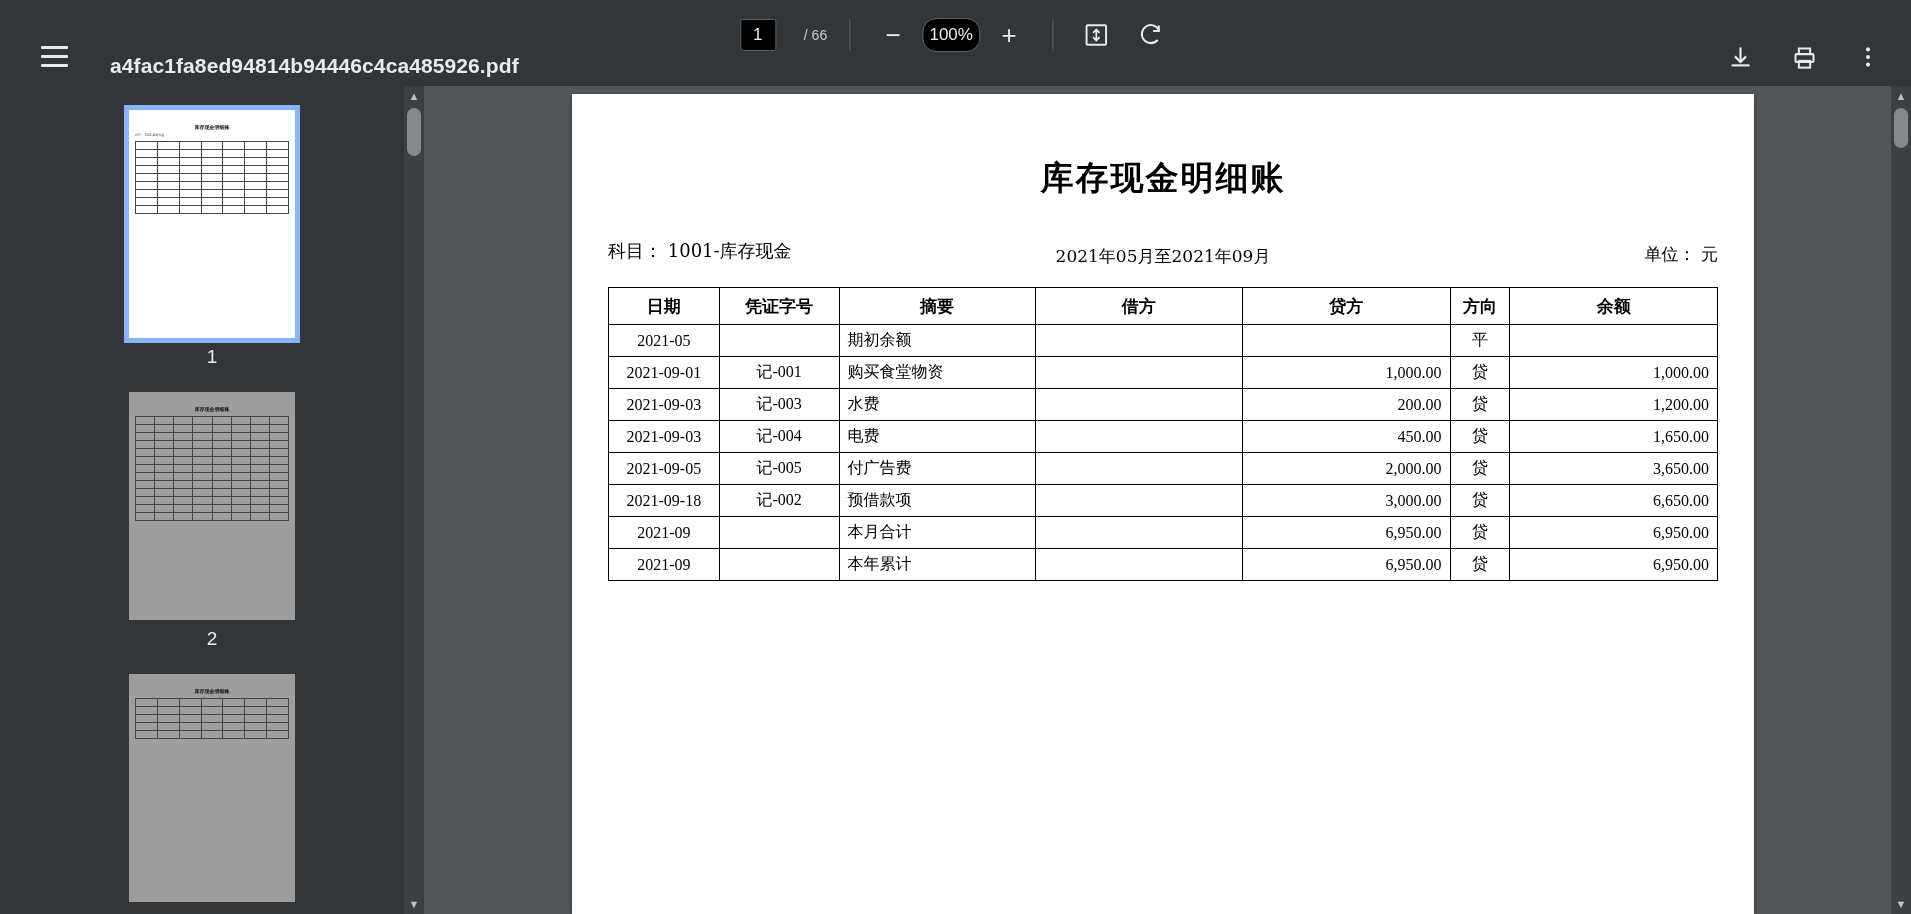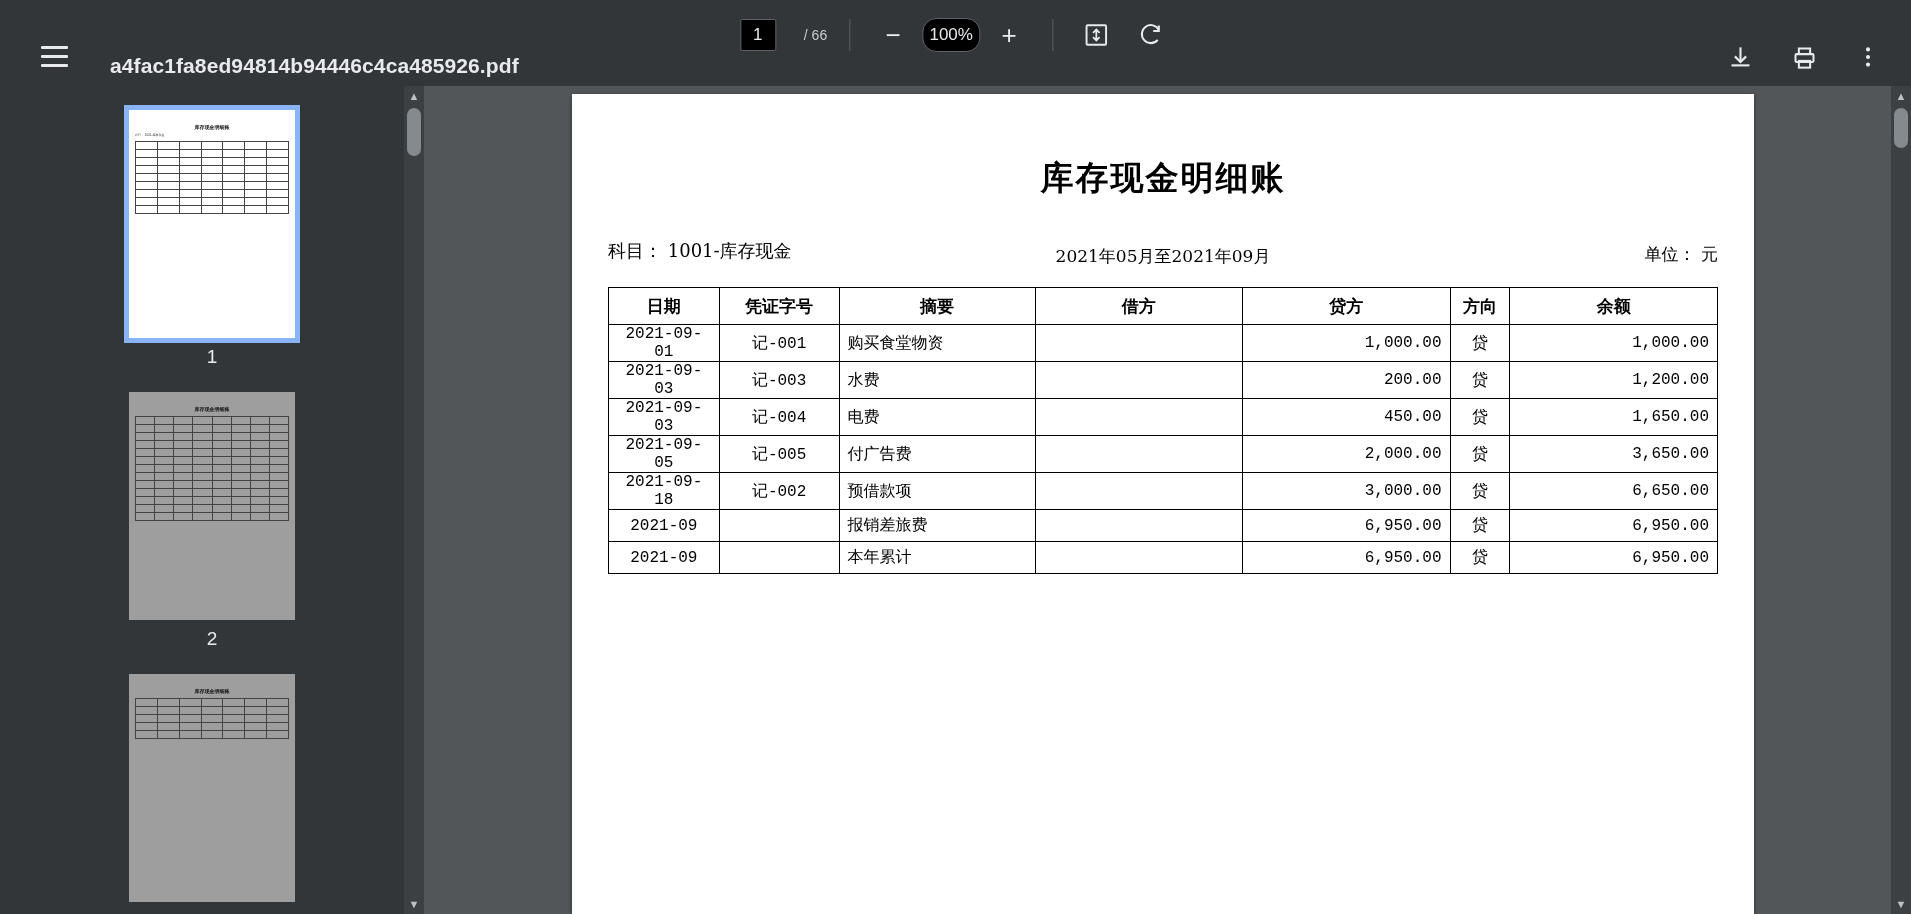--- a/index.html
+++ b/index.html
@@ -258,21 +258,21 @@
     transform: translateX(-50%);
     top: 6px;
     font-size: 17px;
   }
   .meta-right { position: absolute; right: 0; top: 4px; font-size: 17px; }
 
   table.ledger {
     margin: 22px 36px 4px 36px;
     width: calc(100% - 72px);
     border-collapse: collapse;
-    font-family: Liberation Mono, monospace;
+    font-family: Liberation Serif, serif;
     font-size: 16px;
     color: #000;
   }
   table.ledger th, table.ledger td {
     border: 1px solid #000;
     height: 32px;
     padding: 0 8px;
     box-sizing: border-box;
   }
   table.ledger th {
@@ -702,20 +702,29 @@
               <th class="c-voucher">凭证字号</th>
               <th class="c-desc">摘要</th>
               <th class="c-debit">借方</th>
               <th class="c-credit">贷方</th>
               <th class="c-dir">方向</th>
               <th class="c-bal">余额</th>
             </tr>
           </thead>
           <tbody>
             <tr>
+              <td class="c-date">2021-05</td>
+              <td class="c-voucher"></td>
+              <td class="c-desc">期初余额</td>
+              <td class="c-debit"></td>
+              <td class="c-credit"></td>
+              <td class="c-dir">平</td>
+              <td class="c-bal"></td>
+            </tr>
+            <tr>
               <td class="c-date">2021-09-01</td>
               <td class="c-voucher">记-001</td>
               <td class="c-desc">购买食堂物资</td>
               <td class="c-debit"></td>
               <td class="c-credit">1,000.00</td>
               <td class="c-dir">贷</td>
               <td class="c-bal">1,000.00</td>
             </tr>
             <tr>
               <td class="c-date">2021-09-03</td>
@@ -749,21 +758,21 @@
               <td class="c-voucher">记-002</td>
               <td class="c-desc">预借款项</td>
               <td class="c-debit"></td>
               <td class="c-credit">3,000.00</td>
               <td class="c-dir">贷</td>
               <td class="c-bal">6,650.00</td>
             </tr>
             <tr>
               <td class="c-date">2021-09</td>
               <td class="c-voucher"></td>
-              <td class="c-desc">报销差旅费</td>
+              <td class="c-desc">本月合计</td>
               <td class="c-debit"></td>
               <td class="c-credit">6,950.00</td>
               <td class="c-dir">贷</td>
               <td class="c-bal">6,950.00</td>
             </tr>
             <tr>
               <td class="c-date">2021-09</td>
               <td class="c-voucher"></td>
               <td class="c-desc">本年累计</td>
               <td class="c-debit"></td>

